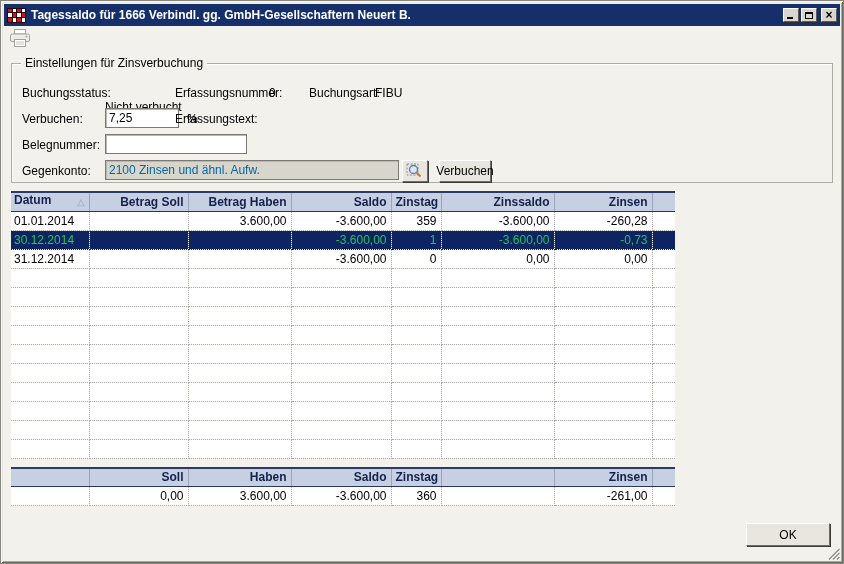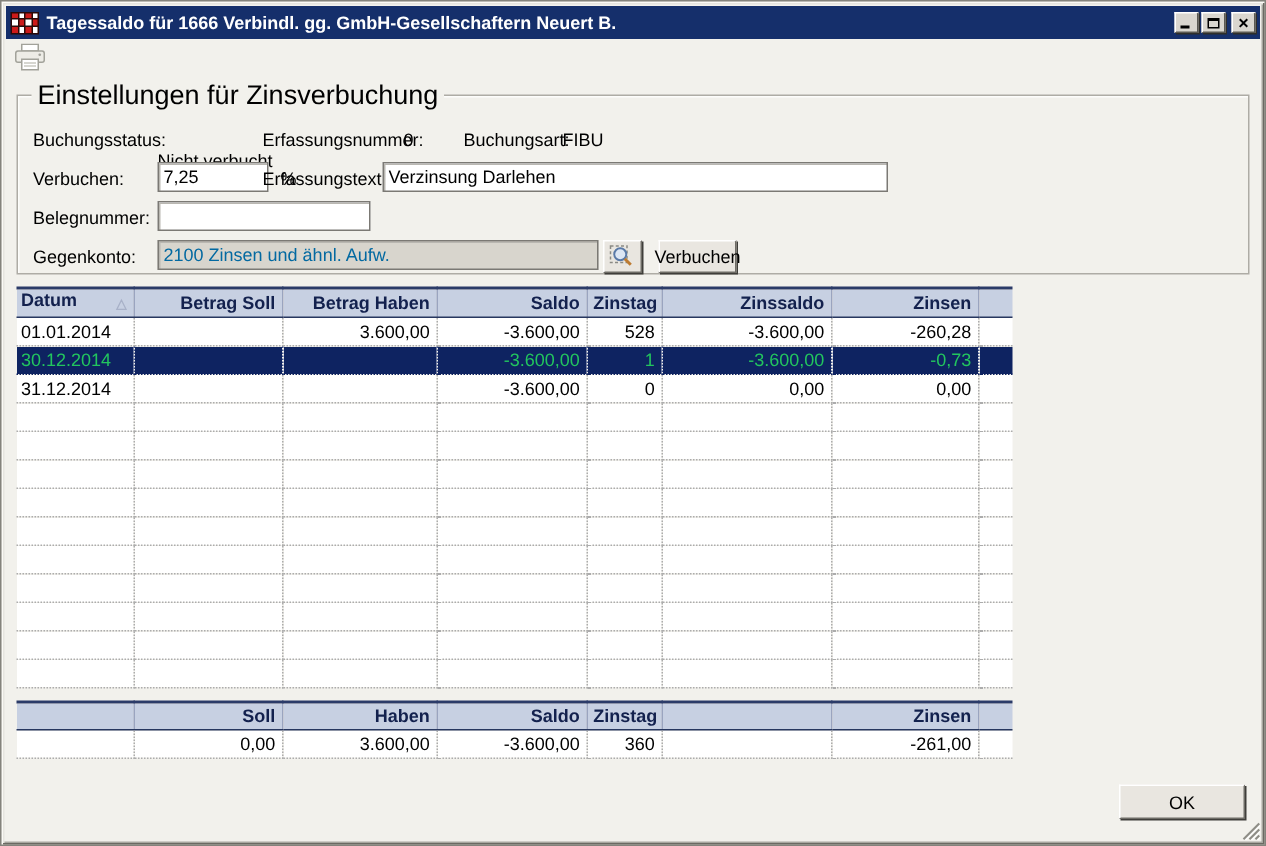--- a/index.html
+++ b/index.html
@@ -46,21 +46,21 @@
     display:flex; align-items:center; justify-content:center; }
 
   
   .groupbox {
     position: absolute; left: 10px; top: 62px; width: 822px; height: 120px;
     border: 1px solid #AEACA5;
     box-shadow: inset 1px 1px 0 #FDFDFB;
   }
   .groupbox-label {
     position: absolute; top: -8px; left: 9px; background: #F2F1EC; padding: 0 4px;
-    font-size: 18px; color:#000; line-height: 14px;
+    font-size: 12px; color:#000; line-height: 14px;
   }
   .fld { position: absolute; white-space: nowrap; line-height: 14px; }
   .tb {
     position: absolute; height: 20px; border: 1px solid #7B7974;
     box-shadow: inset 1px 1px 0 #B9B7B1;
     background: #fff; font-family: "Liberation Sans", sans-serif; font-size: 12px;
     padding: 0 3px;
   }
   .tb:disabled { background: #D8D5CD; color: #0369a1; }
   .btn3d {
@@ -151,21 +151,20 @@
     <span class="fld" style="left:93px;  top:36px;">Nicht verbucht</span>
     <span class="fld" style="left:163px; top:22px;">Erfassungsnummer:</span>
     <span class="fld" style="left:257px; top:22px;">0</span>
     <span class="fld" style="left:297px; top:22px;">Buchungsart:</span>
     <span class="fld" style="left:363px; top:22px;">FIBU</span>
 
     <span class="fld" style="left:10px;  top:48px;">Verbuchen:</span>
     <input class="tb" style="left: 93px; top: 44px; width: 74px; text-align: left;" value="7,25">
     <span class="fld" style="left:175px; top:48px;">%</span>
     <span class="fld" style="left:163px; top:48px;">Erfassungstext:</span>
-    <input class="tb" style="left: 243px; top: 44px; width: 337px;" value="Verzinsung Darlehen">
 
     <span class="fld" style="left:10px; top:74px;">Belegnummer:</span>
     <input class="tb" style="left: 93px; top: 70px; width: 142px;" value="">
 
     <span class="fld" style="left:10px; top:100px;">Gegenkonto:</span>
     <input class="tb" style="left: 93px; top: 96px; width: 294px;" disabled="" value="2100 Zinsen und ähnl. Aufw.">
     <span class="btn3d" style="left:390px; top:96px; width:26px; height:22px;">
       <svg width="18" height="16" viewBox="0 0 18 16">
         <rect x="1" y="1" width="11" height="11" fill="none" stroke="#8A8A84" stroke-dasharray="2,1.5"></rect>
         <circle cx="7.5" cy="6.5" r="4" fill="#DCE6F4" stroke="#5A7AA8" stroke-width="1.3"></circle>
@@ -197,21 +196,21 @@
         <th>Zinsen</th>
         <th class="last"></th>
       </tr>
     </thead>
     <tbody>
       <tr>
         <td class="first">01.01.2014</td>
         <td></td>
         <td>3.600,00</td>
         <td>-3.600,00</td>
-        <td>528</td>
+        <td>359</td>
         <td>-3.600,00</td>
         <td>-260,28</td>
         <td class="last"></td>
       </tr>
       <tr class="selected">
         <td class="first">30.12.2014</td>
         <td></td>
         <td></td>
         <td>-3.600,00</td>
         <td>1</td>

